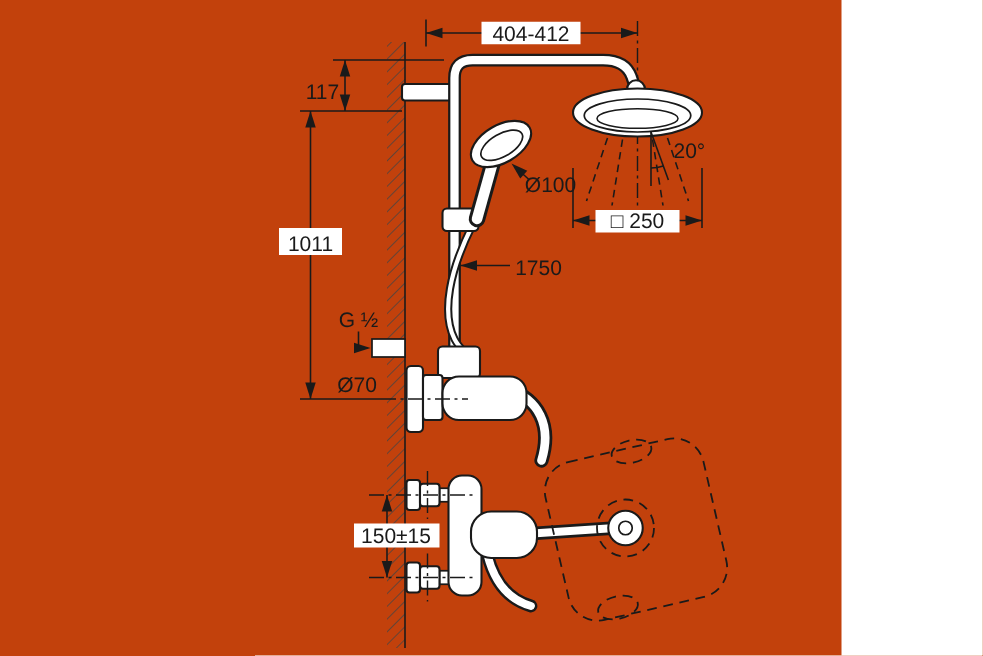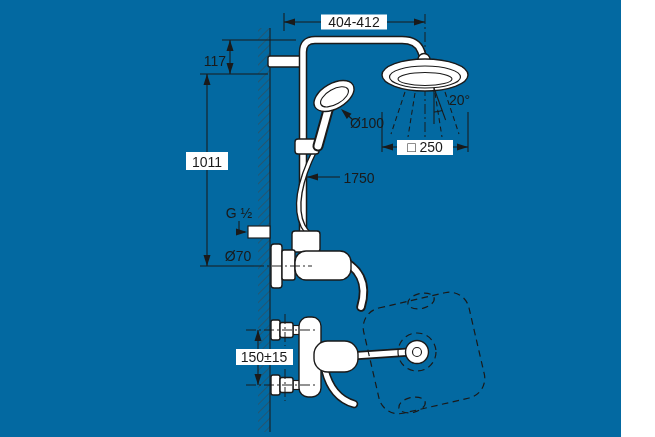--- a/index.html
+++ b/index.html
@@ -1,16 +1,16 @@
 <!DOCTYPE html>
 <html><head>
 <meta charset="utf-8">
 <style>
   html,body{margin:0;padding:0;background:#fff;}
-  .stage{position:relative;width:621px;height:437px;background:#0369a1;overflow:hidden;
+  .stage{position:relative;width:561px;height:437px;background:#c2410c;overflow:hidden;
          font-family:"Liberation Sans","DejaVu Sans",sans-serif;}
   svg{display:block;}
   text{font-family:"Liberation Sans","DejaVu Sans",sans-serif;font-size:14px;fill:#1a1a1a;}
   .mid{text-anchor:middle;}
   .ln{stroke:#1a1a1a;stroke-width:1.05;fill:none;}
   .wfill{fill:#fff;stroke:#1a1a1a;stroke-width:1.4;}
   .wfillthin{fill:#fff;stroke:#1a1a1a;stroke-width:1.15;}
   .pB{stroke:#1a1a1a;fill:none;stroke-linecap:round;stroke-linejoin:round;}
   .pW{stroke:#fff;fill:none;stroke-linecap:round;stroke-linejoin:round;}
   .dsh{stroke:#1a1a1a;stroke-width:1.05;fill:none;stroke-dasharray:5 3.5;}

